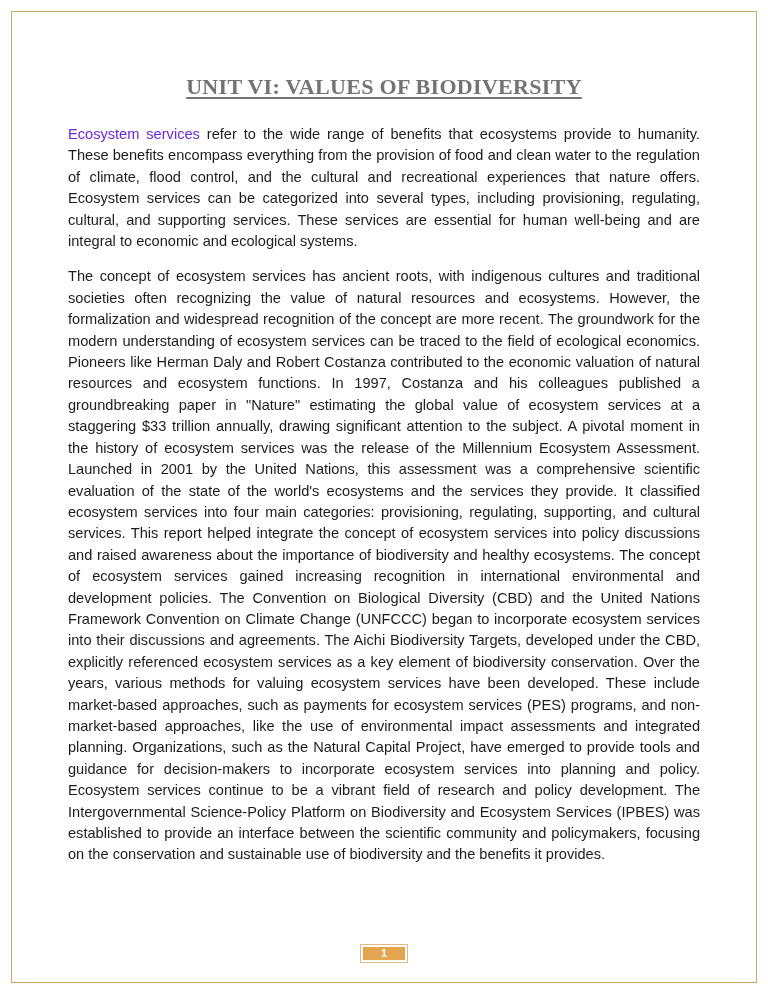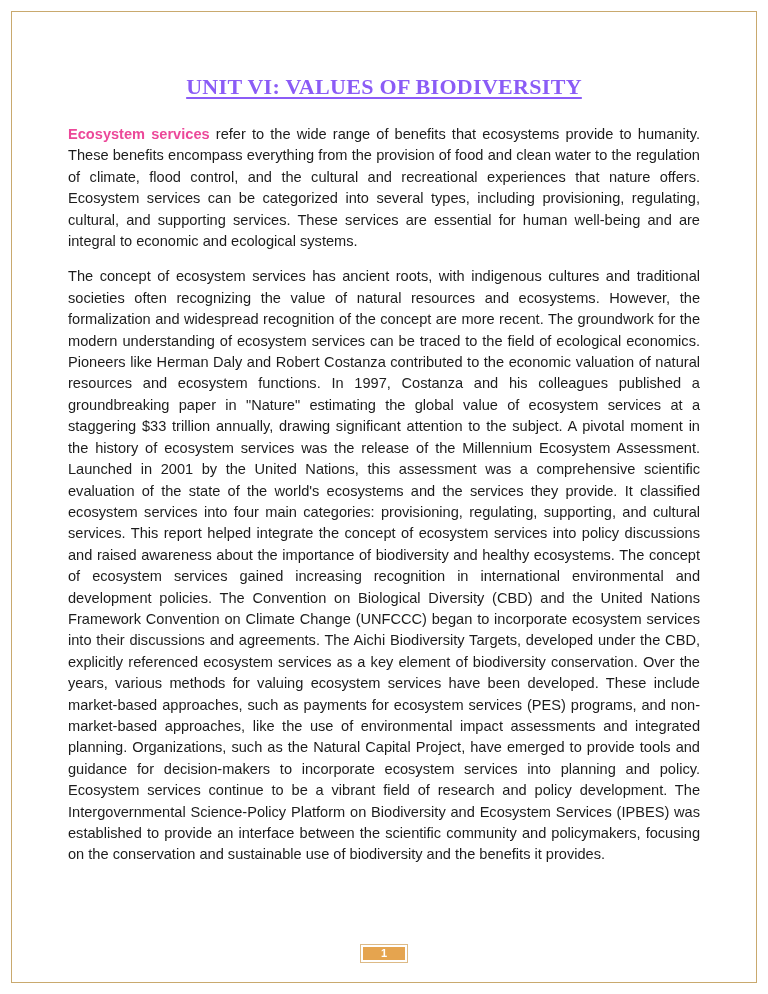--- a/index.html
+++ b/index.html
@@ -33,37 +33,37 @@
   .content {
     position: absolute;
     left: 68px;
     right: 68px;
     top: 74px;
   }
   .doc-title {
     font-family: "Liberation Serif", serif;
     font-size: 22px;
     font-weight: bold;
-    color: #8b5cf6;
+    color: #737373;
     text-align: center;
     text-decoration: underline;
     text-underline-offset: 3px;
     letter-spacing: 0.3px;
     margin: 0 0 24px 0;
   }
   .para {
     font-size: 14.6px;
     line-height: 21.4px;
     color: #1c1c1c;
     text-align: justify;
     margin: 0 0 14px 0;
   }
   .lead-bold {
-    font-weight: bold;
-    color: #ec4899;
+    font-weight: normal;
+    color: #6d28d9;
   }
   .page-badge-outer {
     position: absolute;
     left: 50%;
     bottom: 31px;
     transform: translateX(-50%);
     border: 1px solid #DDBA86;
     padding: 2px;
     background: #ffffff;
   }

